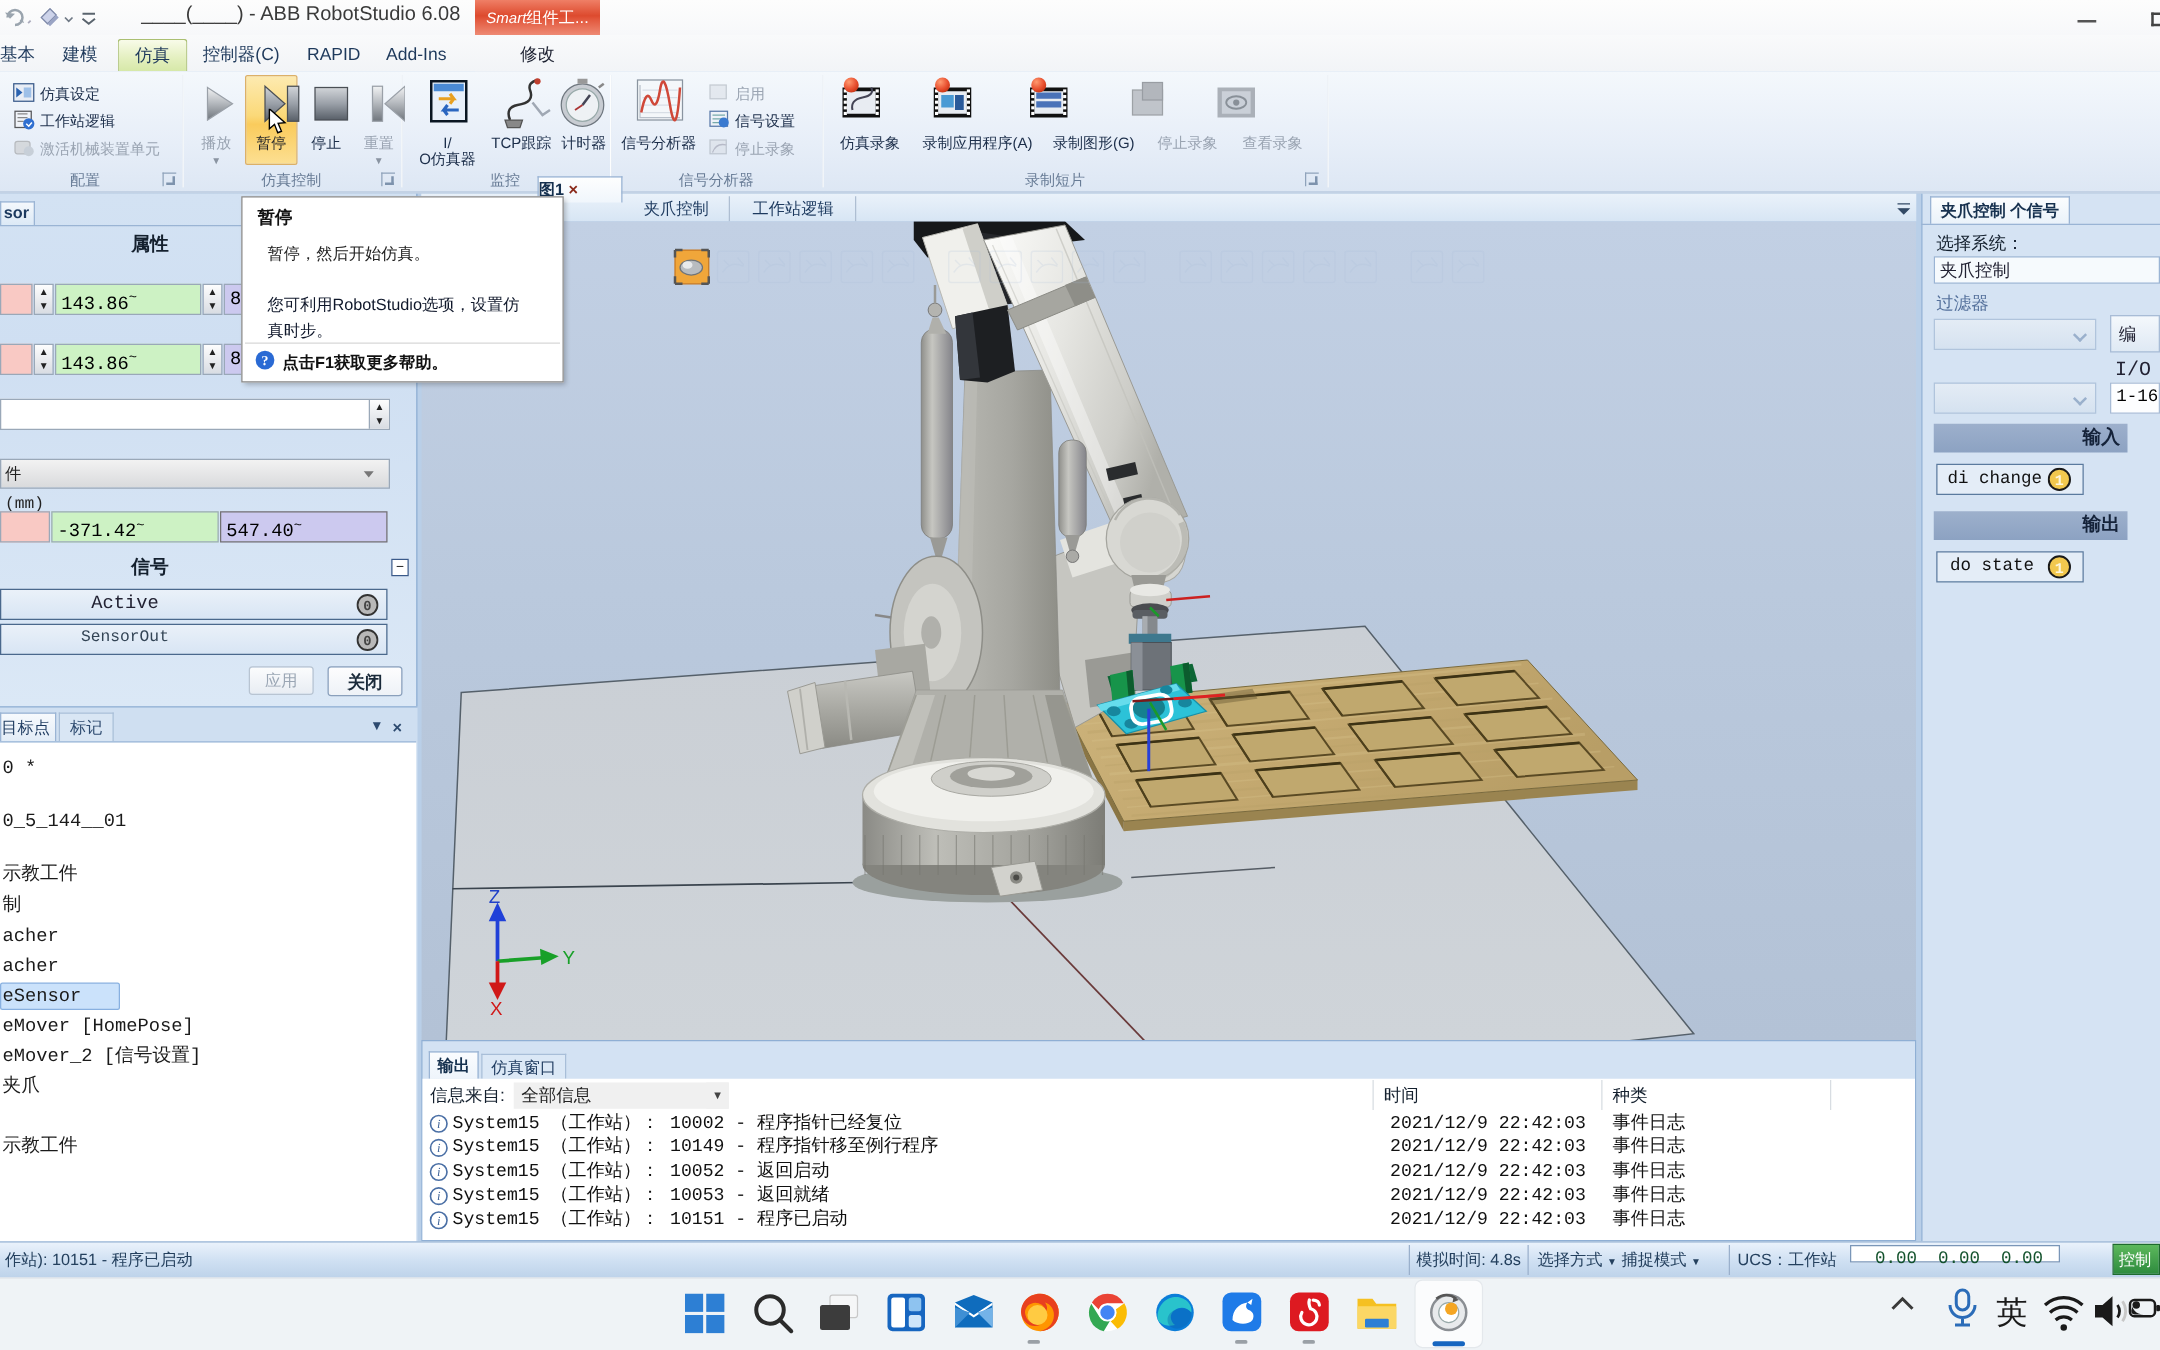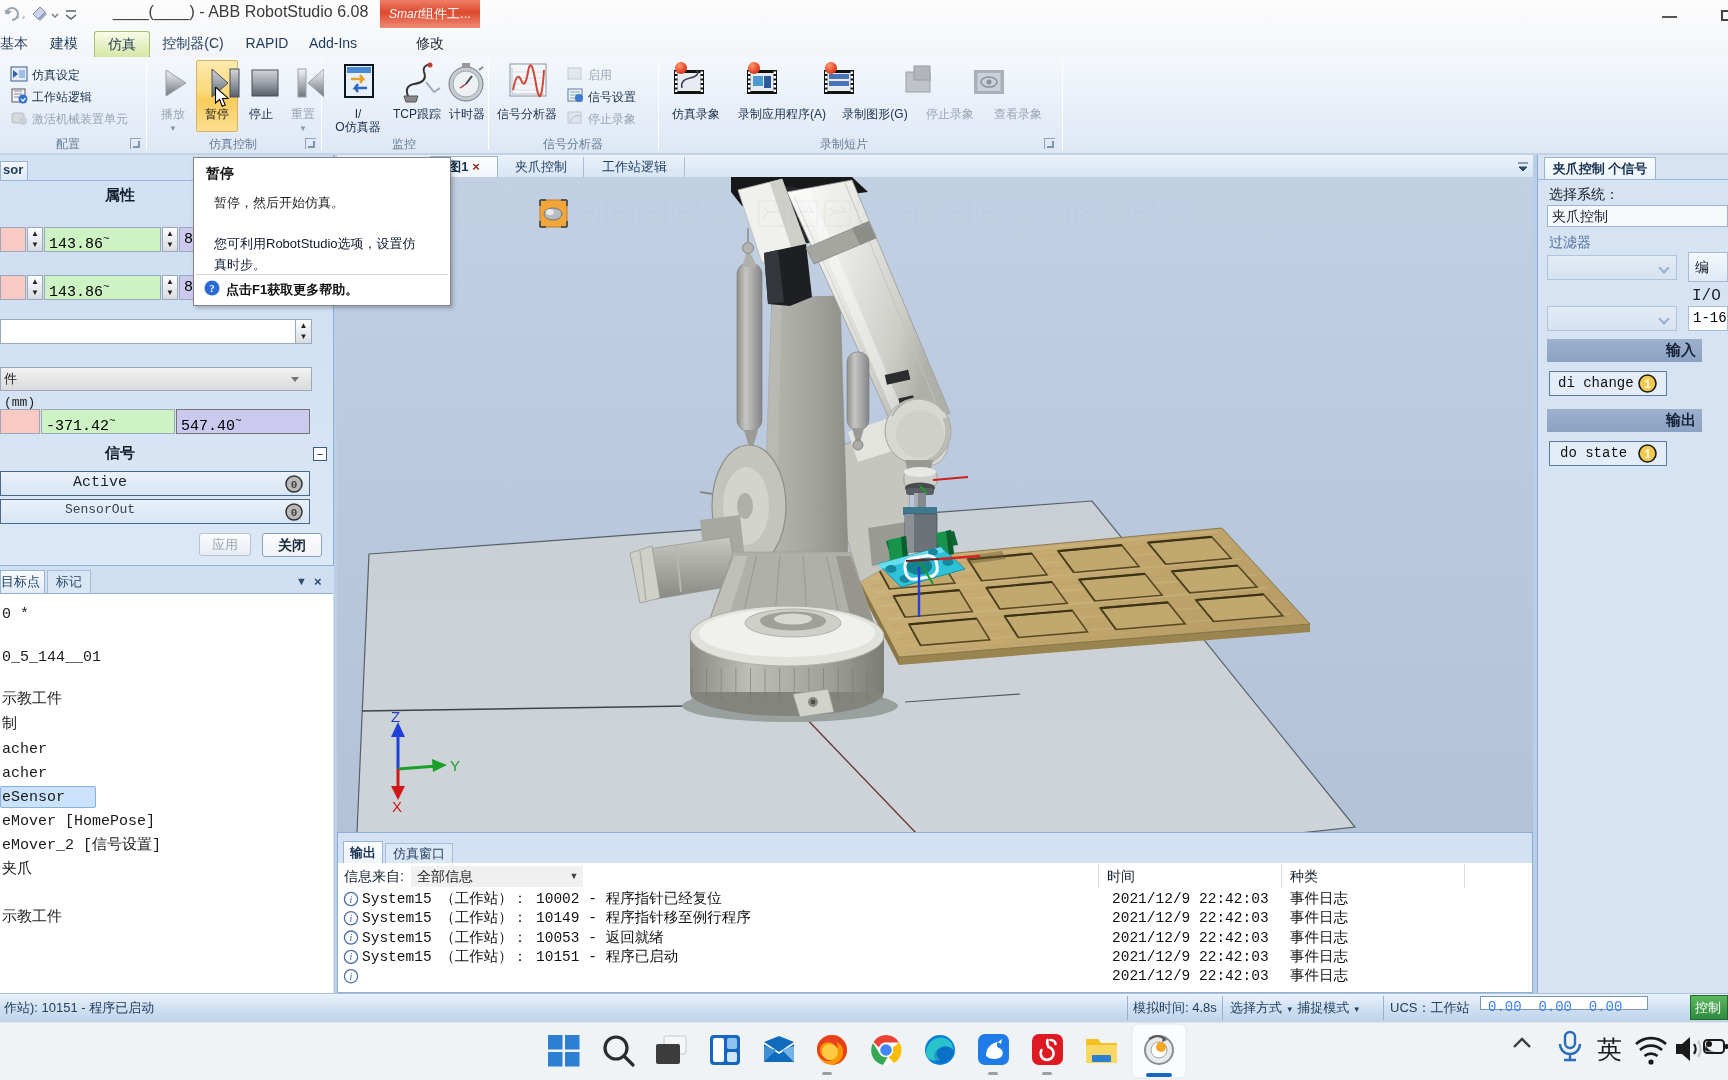--- a/index.html
+++ b/index.html
@@ -324,21 +324,21 @@
 <div class="abs" style="left:2px;top:173px">acher</div>
 <div class="abs" style="left:0px;top:193px;width:96px;height:22px;background:#cbe2fb;border:1px solid #88b0e0;border-radius:2px"></div>
 <div class="abs" style="left:2px;top:197px">eSensor</div>
 <div class="abs" style="left:2px;top:221px">eMover [HomePose]</div>
 <div class="abs" style="left:2px;top:245px">eMover_2 [信号设置]</div>
 <div class="abs" style="left:2px;top:269px">夹爪</div>
 <div class="abs" style="left:2px;top:317px">示教工件</div>
 </div>
 
 <div class="abs" style="left:337px;top:155px;width:1196px;height:22px;background:linear-gradient(#eaf2fa,#d7e5f4)"></div>
-<div class="abs" style="left:430px;top:156px;width:68px;height:21px;background:linear-gradient(#fdfefe,#f0f6fc);border:1px solid #9ab4d4;border-bottom:none;font-size:13px;font-weight:bold;color:#16314f;text-align:center;line-height:20px">图1 <span style="color:#8a2a1a;font-weight:bold">×</span></div>
+<div class="abs" style="left:430px;top:141px;width:68px;height:21px;background:linear-gradient(#fdfefe,#f0f6fc);border:1px solid #9ab4d4;border-bottom:none;font-size:13px;font-weight:bold;color:#16314f;line-height:20px">图1 <span style="color:#8a2a1a;font-weight:bold">×</span></div>
 <div class="abs" style="left:499px;top:157px;width:85px;height:20px;border-right:1px solid #aebed2;font-size:13px;color:#1d3a5f;text-align:center;line-height:20px">夹爪控制</div>
 <div class="abs" style="left:585px;top:157px;width:100px;height:20px;border-right:1px solid #aebed2;font-size:13px;color:#1d3a5f;text-align:center;line-height:20px">工作站逻辑</div>
 <svg class="abs" style="left:1516px;top:161px" width="14" height="12">
     <path d="M2 2 h10 M3 6 l4 4 4-4z" stroke="#334a66" fill="#334a66" stroke-width="1"></path>
   </svg>
 
 <div class="abs" style="left:337px;top:177px;width:1196px;height:655px;overflow:hidden" id="scene"><svg width="1196" height="655" viewBox="0 0 1196 655">
 <defs>
 <linearGradient id="sky" x1="0" y1="0" x2="0" y2="1">
           <stop offset="0" stop-color="#c2d0e4"></stop>
@@ -663,20 +663,21 @@
       <text x="8" y="11.5">i</text>
       <text x="8" y="30.8">i</text>
       <text x="8" y="50.1">i</text>
       <text x="8" y="69.4">i</text>
       <text x="8" y="88.7">i</text>
     </g>
   </svg>
 <div class="abs mono" style="left:362px;top:890px;width:1180px;font-size:14.5px;color:#111;line-height:19.3px">
 <div>System15 （工作站）： 10002 - 程序指针已经复位</div>
 <div>System15 （工作站）： 10149 - 程序指针移至例行程序</div>
+<div>System15 （工作站）： 10052 - 返回启动</div>
 <div>System15 （工作站）： 10053 - 返回就绪</div>
 <div>System15 （工作站）： 10151 - 程序已启动</div>
 </div>
 <div class="abs mono" style="left:1112px;top:890px;width:260px;font-size:14.5px;color:#111;line-height:19.3px">
 <div>2021/12/9 22:42:03</div>
     <div>2021/12/9 22:42:03</div>
     <div>2021/12/9 22:42:03</div>
     <div>2021/12/9 22:42:03</div>
     <div>2021/12/9 22:42:03</div>
 </div>
@@ -717,21 +718,21 @@
   </svg>
 
 <div class="abs" style="left:0;top:993px;width:1728px;height:29px;background:linear-gradient(#eaf2fb,#cedff2 55%,#bed3ea);border-top:1px solid #a8c0dc"></div>
 <div class="abs" style="left:4px;top:999px;font-size:13px;color:#24405e">作站): 10151 - 程序已启动</div>
 <div class="abs" style="left:1127px;top:996px;width:1px;height:24px;background:#9ab0cc"></div>
 <div class="abs" style="left:1133px;top:999px;font-size:13px;color:#24405e">模拟时间: 4.8s</div>
 <div class="abs" style="left:1222px;top:996px;width:1px;height:24px;background:#9ab0cc"></div>
 <div class="abs" style="left:1230px;top:999px;font-size:13px;color:#24405e">选择方式 <span style="font-size:8px">▼</span> 捕捉模式 <span style="font-size:8px">▼</span></div>
 <div class="abs" style="left:1383px;top:996px;width:1px;height:24px;background:#9ab0cc"></div>
 <div class="abs" style="left:1390px;top:999px;font-size:13px;color:#24405e">UCS：工作站</div>
-<div class="abs mono" style="left:1480px;top:996px;width:168px;height:14px;background:#fff;border:1px solid #7a96b8;font-size:14px;color:#3b82f6;line-height:20px;padding-left:7px">0.00&nbsp;&nbsp;0.00&nbsp;&nbsp;0.00</div>
+<div class="abs mono" style="left:1480px;top:996px;width:168px;height:14px;background:#fff;border:1px solid #7a96b8;font-size:14px;color:#14532d;line-height:20px;padding-left:19px">0.00&nbsp;&nbsp;0.00&nbsp;&nbsp;0.00</div>
 <div class="abs" style="left:1690px;top:995px;width:38px;height:25px;background:linear-gradient(#5cb85c,#2e8b3e);border:1px solid #1e6b2e;font-size:13px;color:#fff;line-height:23px;padding-left:4px">控制</div>
 
 <div class="abs" style="left:0;top:1022px;width:1728px;height:58px;background:#eff3f6;border-top:1px solid #e2e6ea"></div>
 <svg class="abs" style="left:540px;top:1022px" width="680" height="58" viewBox="0 0 680 58">
 
 <g transform="translate(8,13)">
       <rect x="0" y="0" width="14.5" height="14.5" fill="#2d7fd4"></rect>
       <rect x="17" y="0" width="14.5" height="14.5" fill="#2d7fd4"></rect>
       <rect x="0" y="17" width="14.5" height="14.5" fill="#2d7fd4"></rect>
       <rect x="17" y="17" width="14.5" height="14.5" fill="#2d7fd4"></rect>

